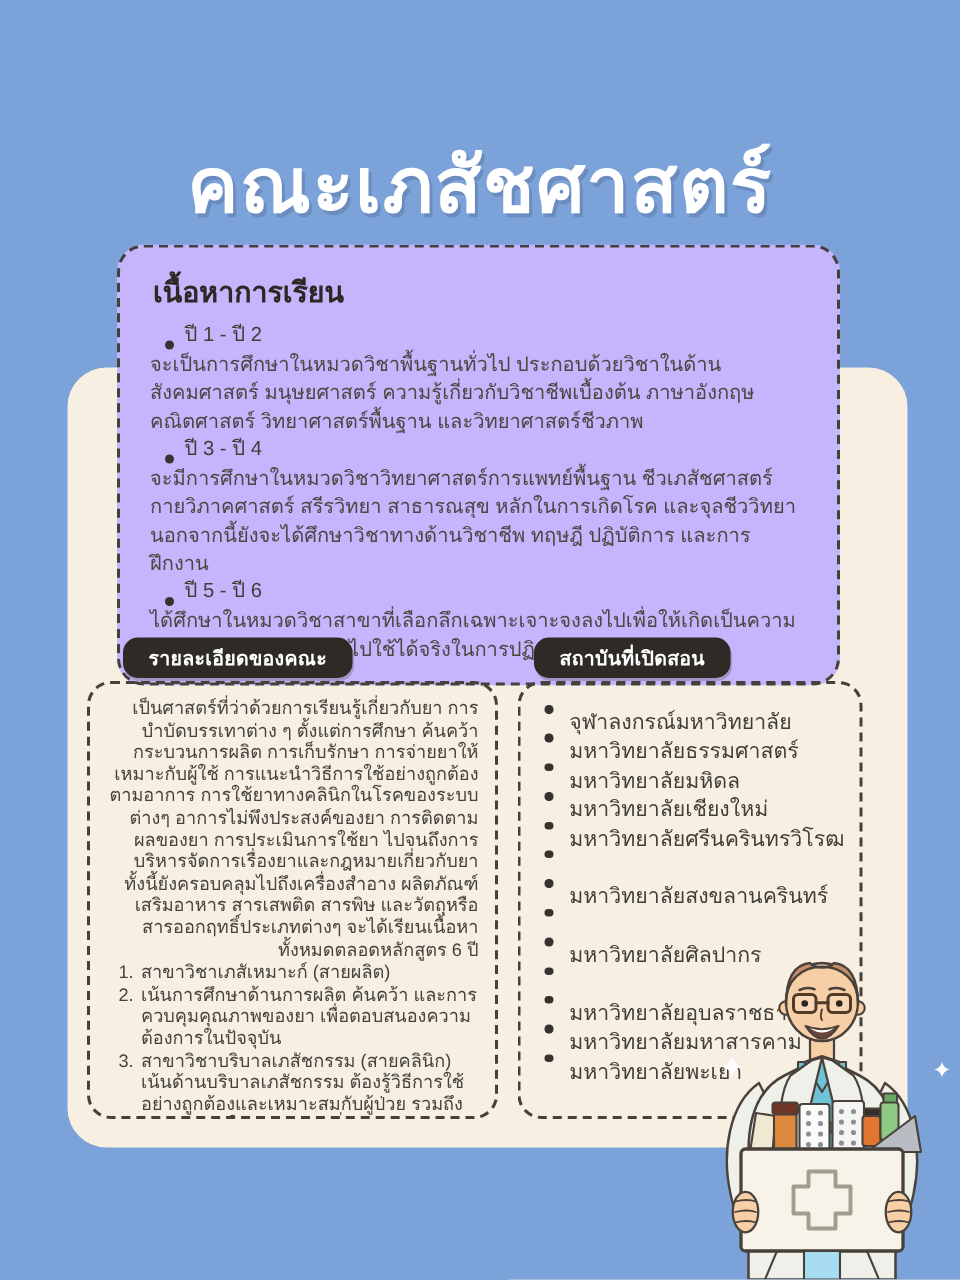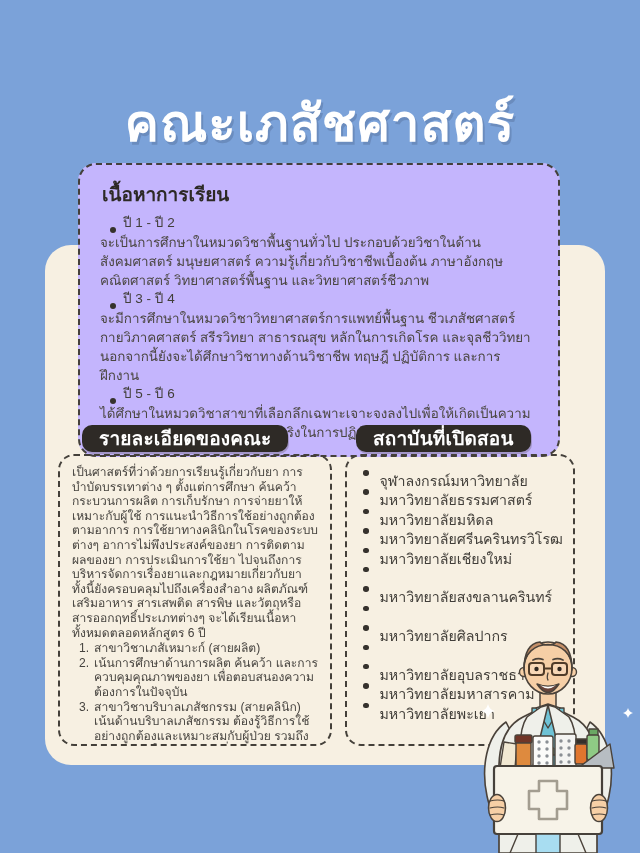--- a/index.html
+++ b/index.html
@@ -34,33 +34,33 @@
   .yr-row { display:flex; align-items:flex-end; gap:7px; padding-left:10px; height:19px; }
   .dot {
     width:6px; height:6px; border-radius:50%; background:#36322d; flex:none;
   }
   .yr-row .yr-label { font-size:13.5px; color:#413e39; }
   .study-card p {
     font-size:13.4px; line-height:19px; overflow-wrap:break-word;
   }
   .badge {
     position:absolute; top:425px; height:27px; line-height:27px;
-    background:#2e2a26; color:#ffffff; font-weight:bold; font-size:19px;
+    background:#2e2a26; color:#ffffff; font-weight:bold; font-size:13px;
     border-radius:10px; padding:0 17px; letter-spacing:0.2px;
     box-shadow:1px 2px 0 rgba(60,55,45,0.25);
   }
   .badge-left { left:82px; }
   .badge-right { left:356px; }
   .dashed-box {
     position:absolute; top:454px; height:292px;
     border:2px dashed #44403a; border-radius:16px;
     color:#46433f; overflow:hidden;
   }
   .details-box { left:58px; width:274px; padding:9px 11px 8px 12px; }
-  .details-box .intro { font-size:12.1px; line-height:14.6px; overflow-wrap:break-word; }
+  .details-box .intro { font-size:12.1px; line-height:14.6px; overflow-wrap:break-word;text-align:right; }
   .num-list { margin-top:1px; padding-left:7px; }
   .num-item { display:flex; font-size:12.1px; line-height:14.6px; }
   .num-item .num { flex:none; width:15px; }
   .num-item .txt { flex:1; overflow-wrap:break-word; }
   .insts-box { left:345px; width:230px; padding:14px 10px 8px 16px; }
   .insts-box ul { list-style:none; }
   .insts-box li { display:flex; align-items:flex-start; gap:11px; height:19.4px; }
   .insts-box li .dot { width:5.5px; height:5.5px; }
   .insts-box li .uni { font-size:14.2px; color:#413e39; white-space:nowrap; }
   .pharmacist {
@@ -128,25 +128,25 @@
       <li>
           <span class="dot"></span>
           <span class="uni">มหาวิทยาลัยธรรมศาสตร์</span>
         </li>
       <li>
           <span class="dot"></span>
           <span class="uni">มหาวิทยาลัยมหิดล</span>
         </li>
       <li>
           <span class="dot"></span>
+          <span class="uni">มหาวิทยาลัยเชียงใหม่</span>
+        </li>
+      <li>
+          <span class="dot"></span>
           <span class="uni">มหาวิทยาลัยศรีนครินทรวิโรฒ</span>
-        </li>
-      <li>
-          <span class="dot"></span>
-          <span class="uni">มหาวิทยาลัยเชียงใหม่</span>
         </li>
       <li>
           <span class="dot"></span>
         </li>
       <li>
           <span class="dot"></span>
           <span class="uni">มหาวิทยาลัยสงขลานครินทร์</span>
         </li>
       <li>
           <span class="dot"></span>

